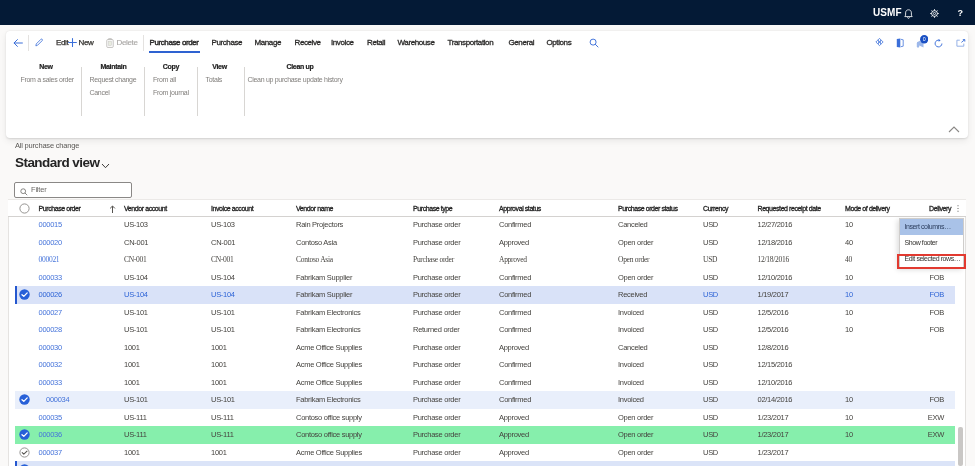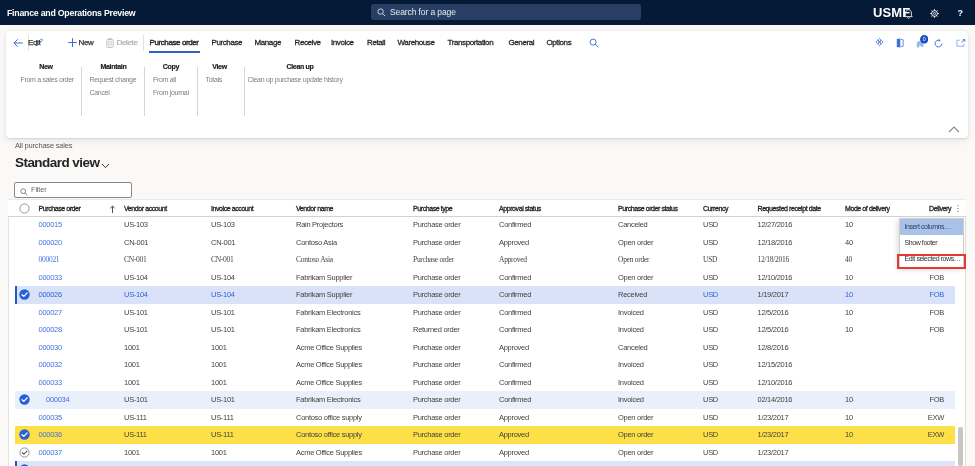--- a/index.html
+++ b/index.html
@@ -59,29 +59,21 @@
   color:#33312e; letter-spacing:-0.42px; padding-left:4.5px; white-space:nowrap; overflow:hidden; }
 #redrect { position:absolute; left:897px; top:254px; width:69px; height:14.5px;
   border:2px solid #e23a30; }
 
 #vscroll { position:absolute; left:958px; top:427px; width:4.5px; height:39px; background:#c9c7c5; border-radius:2px;}
 </style>
 </head>
 <body>
 
 <div id="topbar">
-  <div id="apptitle">Finance and Operations Preview</div>
-  <div id="searchbox">
-    <svg width="9" height="9" viewBox="0 0 9 9">
-        <circle cx="3.6" cy="3.6" r="2.7" fill="none" stroke="#dfe4ee" stroke-width="0.9"></circle>
-        <line x1="5.7" y1="5.7" x2="8" y2="8" stroke="#dfe4ee" stroke-width="0.9"></line>
-      </svg>
-    <span>Search for a page</span>
-  </div>
-  <div class="topright" style="left:873px; line-height:26px; font-size:13px; font-weight:bold; letter-spacing:0.1px;">USMF</div>
+  <div class="topright" style="left:873px; line-height:26px; font-size:10px; font-weight:bold; letter-spacing:0.1px;">USMF</div>
   <svg class="ticon" style="left:904px; top:8.5px;" width="9" height="10" viewBox="0 0 9 10">
       <path d="M4.5 0.8 C2.7 0.8 1.6 2.1 1.6 3.8 L1.6 6.2 L0.8 7.6 L8.2 7.6 L7.4 6.2 L7.4 3.8 C7.4 2.1 6.3 0.8 4.5 0.8 Z" fill="none" stroke="#fff" stroke-width="0.85" stroke-linejoin="round"></path>
       <path d="M3.5 8.4 C3.6 9 4 9.3 4.5 9.3 C5 9.3 5.4 9 5.5 8.4" fill="none" stroke="#fff" stroke-width="0.85"></path>
     </svg>
   <svg class="ticon" style="left:930px; top:9px;" width="9" height="9" viewBox="0 0 9 9">
       <circle cx="4.5" cy="4.5" r="2.9" fill="none" stroke="#fff" stroke-width="0.9"></circle>
       <circle cx="4.5" cy="4.5" r="1.1" fill="none" stroke="#fff" stroke-width="0.8"></circle>
       <g stroke="#fff" stroke-width="0.9">
         <line x1="4.5" y1="0.2" x2="4.5" y2="1.6"></line>
         <line x1="4.5" y1="7.4" x2="4.5" y2="8.8"></line>
@@ -99,21 +91,21 @@
 <div id="panel">
 
   <svg class="abs" style="left:7px; top:7.5px;" width="10" height="8" viewBox="0 0 10 8">
       <path d="M4.4 0.6 L1 4 L4.4 7.4 M1.2 4 L9.4 4" fill="none" stroke="#3b6fd9" stroke-width="1" stroke-linecap="round" stroke-linejoin="round"></path>
     </svg>
   <div class="cbdiv" style="left:21.5px; top:3.5px; height:16px;"></div>
 
   <svg class="abs" style="left:28.5px; top:7px;" width="8" height="9" viewBox="0 0 9 10">
       <path d="M1 8.8 L1.4 6.6 L6.6 1.4 C7 1 7.7 1 8.1 1.4 C8.5 1.8 8.5 2.5 8.1 2.9 L2.9 8.1 L1 8.8 Z" fill="none" stroke="#3b6fd9" stroke-width="0.9" stroke-linejoin="round"></path>
     </svg>
-  <div class="cbi" style="left:22px;">Edit</div>
+  <div class="cbi" style="left:50px;">Edit</div>
   <svg class="abs" style="left:61.5px; top:7px;" width="9" height="9" viewBox="0 0 9 9">
       <path d="M4.5 0.6 L4.5 8.4 M0.6 4.5 L8.4 4.5" stroke="#3b6fd9" stroke-width="1.05" stroke-linecap="round"></path>
     </svg>
   <div class="cbi" style="left:72.5px;">New</div>
 
   <svg class="abs" style="left:100px; top:6.5px;" width="8" height="10" viewBox="0 0 8 10">
       <rect x="0.8" y="1.6" width="6.4" height="7.8" rx="0.8" fill="none" stroke="#b8b6b4" stroke-width="0.85"></rect>
       <path d="M2.6 1.6 L2.6 0.7 L5.4 0.7 L5.4 1.6" fill="none" stroke="#b8b6b4" stroke-width="0.85"></path>
       <rect x="2.4" y="3.2" width="3.2" height="4.4" fill="#e8ecdf" stroke="#c9c7c5" stroke-width="0.5"></rect>
     </svg>
@@ -178,21 +170,21 @@
   <div class="grptitle" style="left:199.5px; top:31.5px; width:28px;">View</div>
   <div class="grpitem" style="left:199.5px; top:45px;">Totals</div>
   <div class="rdiv" style="left:237.5px;"></div>
   <div class="grptitle" style="left:241.5px; top:31.5px; width:105px;">Clean up</div>
   <div class="grpitem" style="left:241.5px; top:45px;">Clean up purchase update history</div>
   <svg class="abs" style="left:942px; top:95px;" width="12" height="7" viewBox="0 0 12 7">
       <path d="M1 6 L6 1 L11 6" fill="none" stroke="#8a8886" stroke-width="1.1"></path>
     </svg>
 </div>
 
-<div id="crumb">All purchase sales</div>
+<div id="crumb">All purchase change</div>
 <div id="viewtitle">Standard view</div>
 <svg class="abs" style="left:100.5px; top:162.5px;" width="9" height="6" viewBox="0 0 9 6">
     <path d="M1 1 L4.5 4.7 L8 1" fill="none" stroke="#3d3b39" stroke-width="1"></path>
   </svg>
 <div id="filterbox">
   <svg class="abs" style="left:5px; top:4.5px;" width="8" height="8" viewBox="0 0 8 8">
       <circle cx="3.2" cy="3.2" r="2.4" fill="none" stroke="#6b6966" stroke-width="0.8"></circle>
       <line x1="5" y1="5" x2="7.2" y2="7.2" stroke="#6b6966" stroke-width="0.8"></line>
     </svg>
   <span>Filter</span>
@@ -374,21 +366,21 @@
         <span class="c" style="left:196px">US-111</span>
         <span class="c" style="left:281px">Contoso office supply</span>
         <span class="c" style="left:398px">Purchase order</span>
         <span class="c" style="left:484px">Approved</span>
         <span class="c" style="left:603px">Open order</span>
         <span class="c" style="left:688px">USD</span>
         <span class="c" style="left:742.5px">1/23/2017</span>
         <span class="c" style="left:830px">10</span>
         <span class="c" style="left:auto;right:11px;">EXW</span>
       </div>
-<div class="row" style="top:426.0px;background:#fde047;">
+<div class="row" style="top:426.0px;background:#86efac;">
         <span class="rowchk">
           <svg width="11" height="11" viewBox="0 0 11 11">
             <circle cx="5.5" cy="5.5" r="5.2" fill="#2760d8"></circle>
             <path d="M3 5.7 L4.8 7.4 L8.2 3.9" stroke="#fff" stroke-width="1.3" fill="none" stroke-linecap="round" stroke-linejoin="round"></path>
           </svg>
         </span>
         <span class="c lnk" style="left:23.5px">000036</span>
         <span class="c" style="left:109px">US-111</span>
         <span class="c" style="left:196px">US-111</span>
         <span class="c" style="left:281px">Contoso office supply</span>

